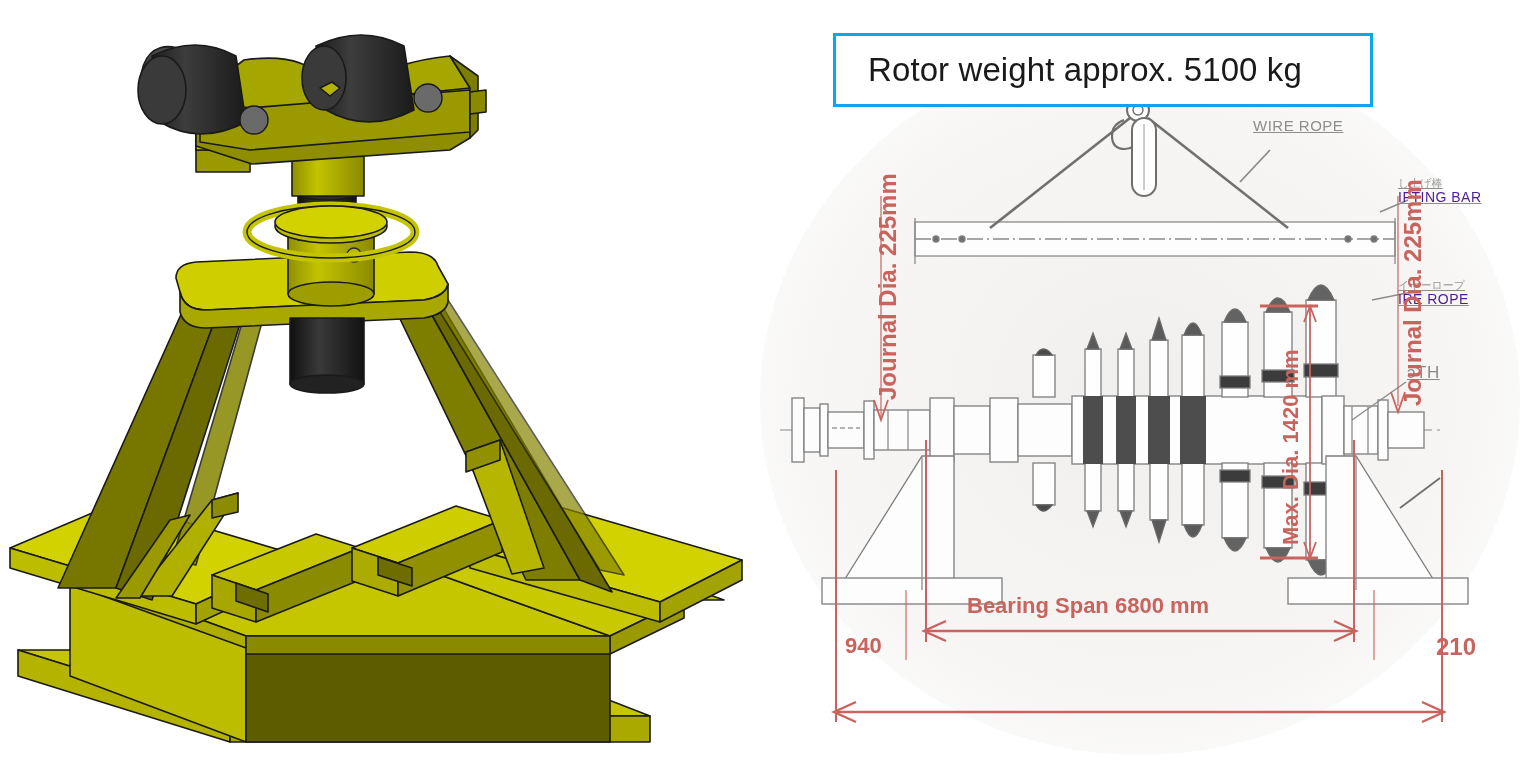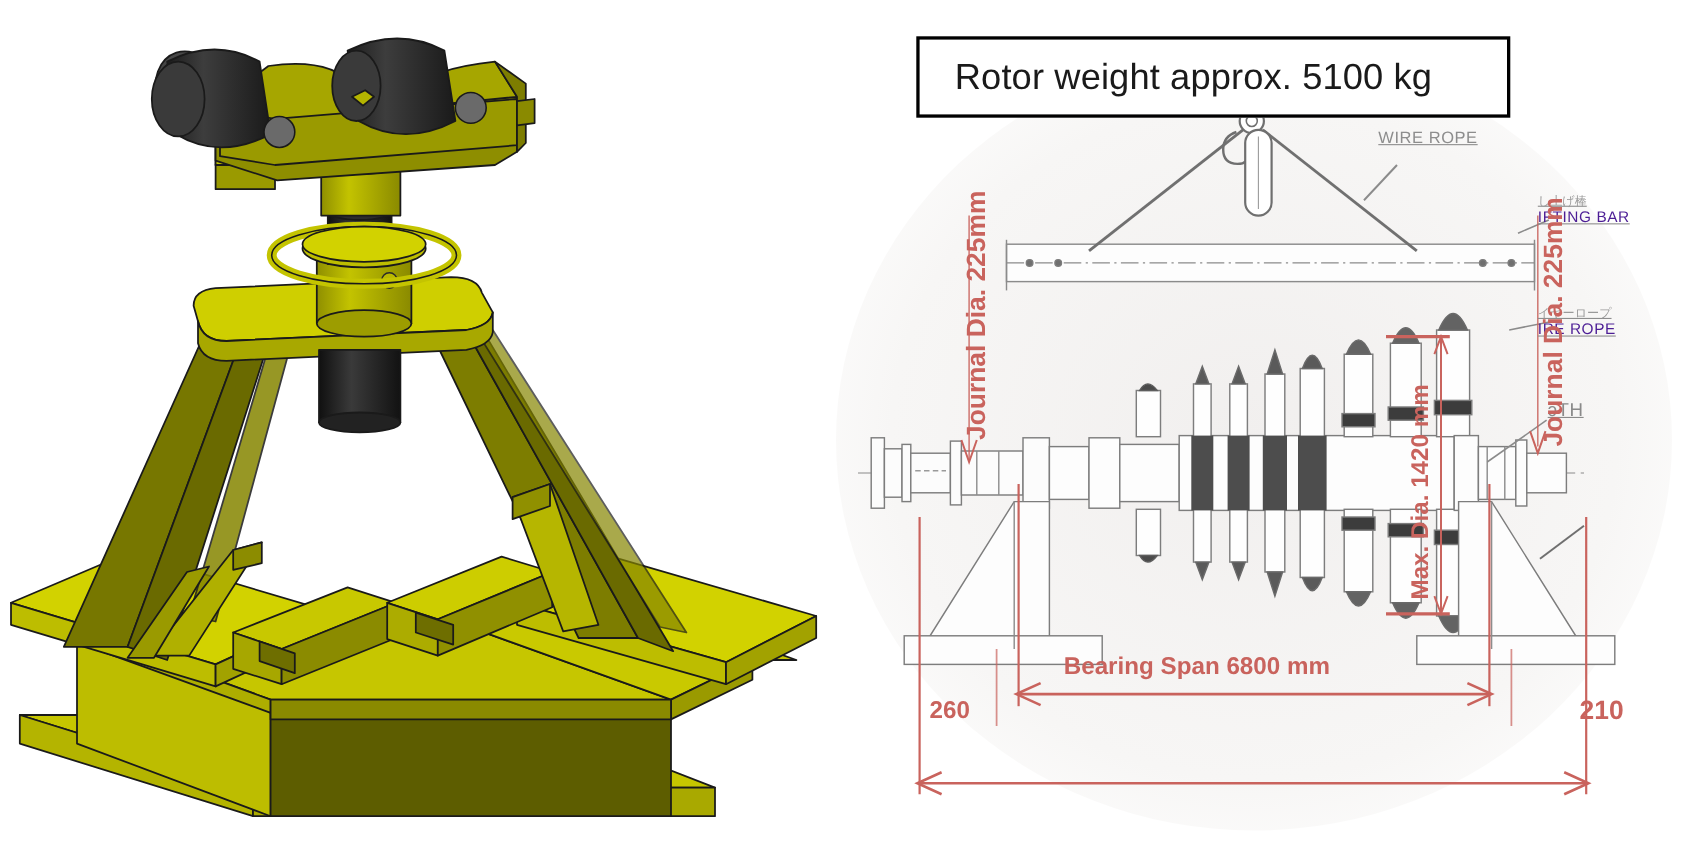--- a/index.html
+++ b/index.html
@@ -46,21 +46,21 @@
     display: block;
   }
 
   
   .weight-box {
     position: absolute;
     left: 833px;
     top: 33px;
     width: 540px;
     height: 74px;
-    border: 3px solid #000000;
+    border: 3px solid #0ea5e9;
     background: #ffffff;
     box-sizing: border-box;
     display: flex;
     align-items: center;
     z-index: 40;
   }
   .weight-box .weight-text {
     font-family: "Liberation Sans", sans-serif;
     font-size: 33px;
     color: #1a1a1a;
@@ -522,21 +522,21 @@
 
   <div class="dim-label lbl-journal-left">Journal Dia. 225mm</div>
 
   <div class="dim-label lbl-journal-right">Journal Dia. 225mm</div>
 
   <div class="dim-label lbl-maxdia">Max. Dia. 1420 mm</div>
 
   <div class="dim-label lbl-bearing-span">Bearing Span  6800 mm</div>
 
 
-  <div class="dim-label lbl-510">260</div>
+  <div class="dim-label lbl-510">940</div>
 
   <div class="dim-label lbl-210">210</div>
 
   <div class="grey-label lbl-wire-top">WIRE ROPE</div>
 
   <div class="grey-label lbl-lifting-bar">
     <span class="jp">し上げ棒</span>
     <span class="en">IFTING BAR</span>
   </div>
 

